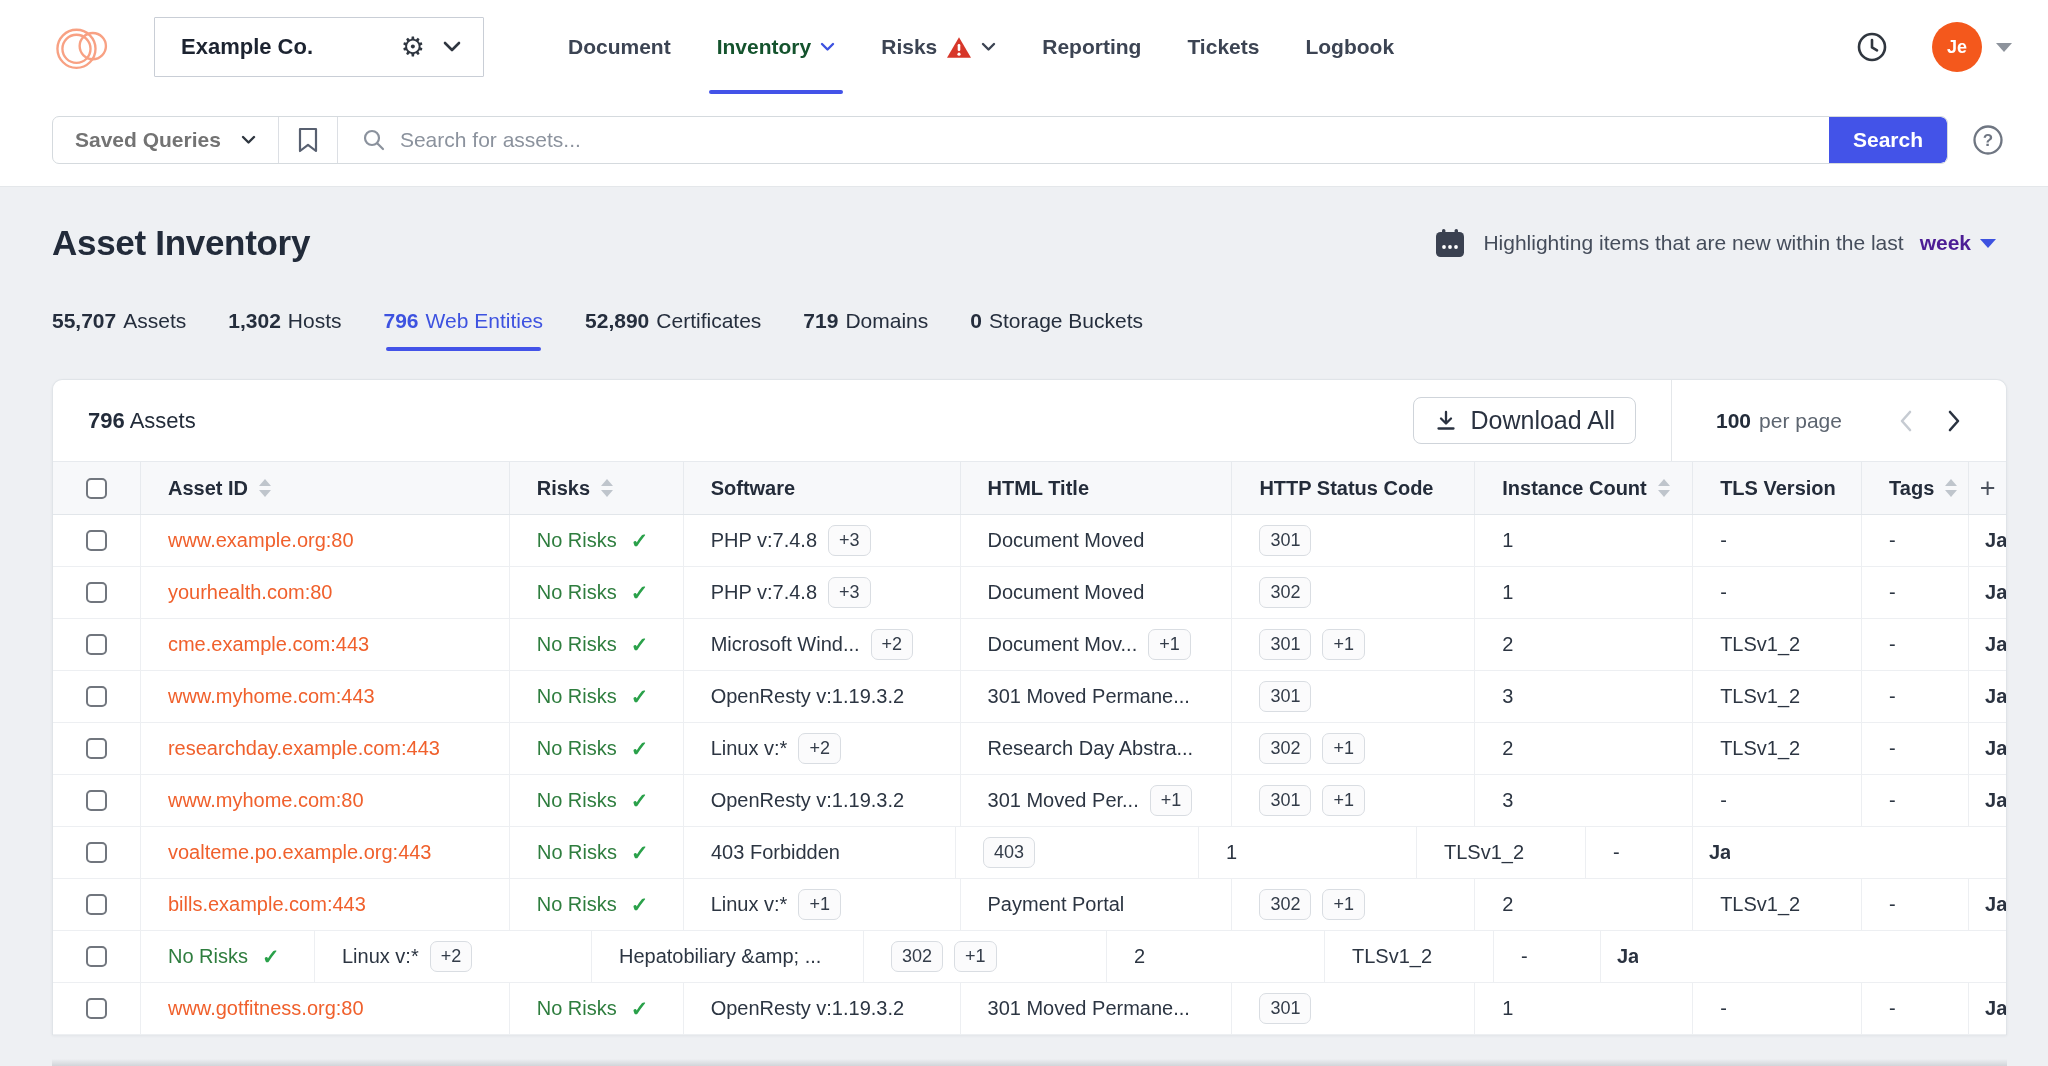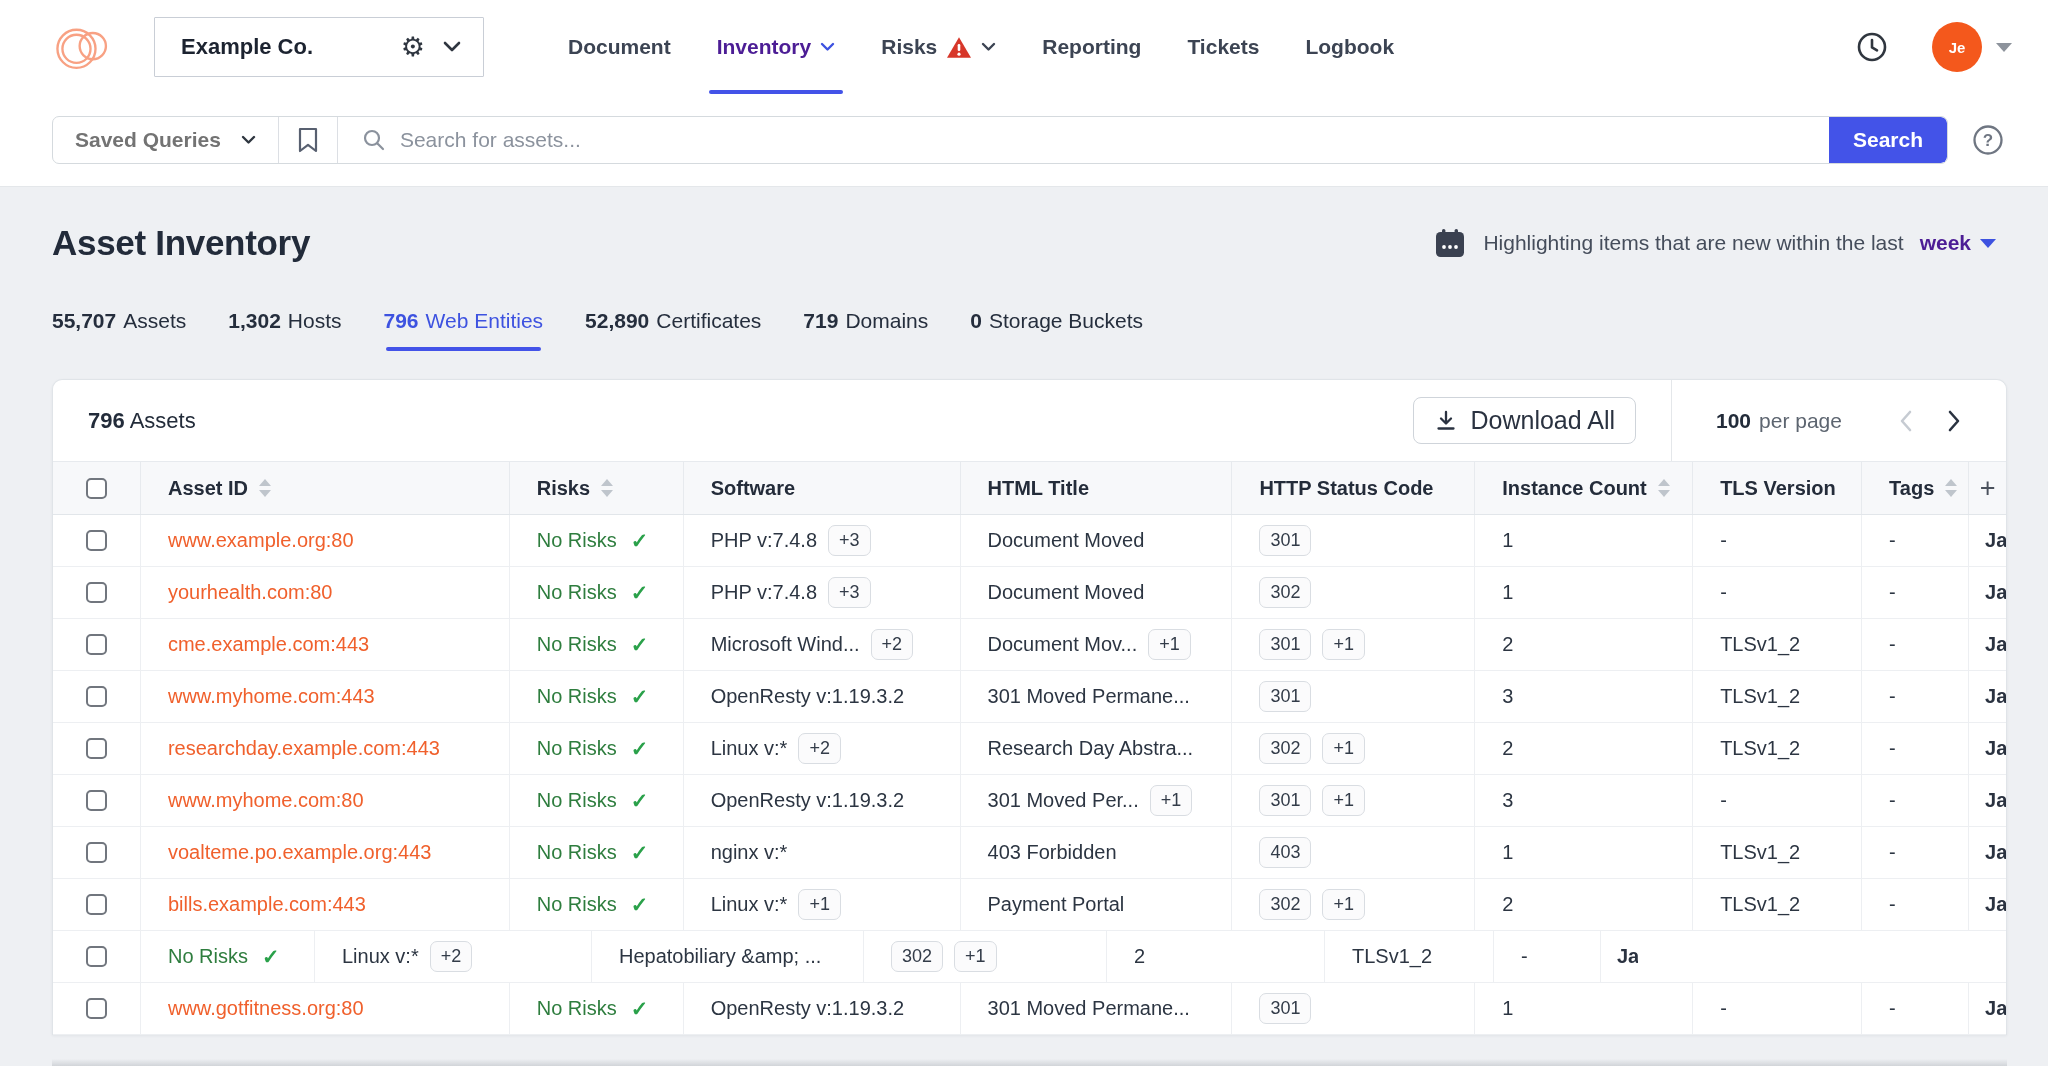--- a/index.html
+++ b/index.html
@@ -7,24 +7,24 @@
   body { font-family:"Liberation Sans", sans-serif; background:#eef0f3; color:#2c3542; }
 
   
   .topbar { position:relative; height:94px; background:#fff; display:flex; align-items:center; padding:0 36px 0 52px; }
   .logo { width:58px; height:58px; display:flex; align-items:center; justify-content:center; }
   .org-box { margin-left:44px; height:60px; min-width:330px; border:1px solid #c9ced6; border-radius:1px; display:flex; align-items:center; padding:0 22px 0 26px; gap:18px; background:#fff; }
   .org-name { font-size:22px; font-weight:700; color:#1c2330; flex:1; }
   .gear { font-size:27px; color:#2f3640; line-height:1; }
   .nav { display:flex; align-items:stretch; height:94px; margin-left:38px; }
   .nav-item { position:relative; display:flex; align-items:center; gap:9px; margin-left:46px; font-size:21px; font-weight:600; color:#3c4453; cursor:pointer; }
-  .nav-item.active { color:#4c1d95; }
+  .nav-item.active { color:#14532d; }
   .nav-item.active::after { content:""; position:absolute; left:-8px; right:-8px; bottom:0; height:4px; background:#4353e8; border-radius:2px; }
   .right-group { margin-left:auto; display:flex; align-items:center; }
-  .avatar { width:50px; height:50px; border-radius:50%; background:#f4581c; color:#fff; font-size:15px; font-weight:700; display:flex; align-items:center; justify-content:center; margin-left:44px; }
+  .avatar { width:50px; height:50px; border-radius:50%; background:#f4581c; color:#fff; font-size:18px; font-weight:700; display:flex; align-items:center; justify-content:center; margin-left:44px; }
   .tri-down { width:0; height:0; border-left:8px solid transparent; border-right:8px solid transparent; border-top:9px solid #8d939c; margin-left:14px; }
 
   
   .searchrow { height:93px; background:#fff; border-bottom:1px solid #e4e7ea; display:flex; align-items:center; padding:0 44px 0 52px; }
   .searchbar { flex:1; height:48px; border:1px solid #d5dade; border-radius:7px; display:flex; align-items:stretch; background:#fff; overflow:hidden; }
   .sq { display:flex; align-items:center; gap:20px; padding:0 22px; font-size:21px; font-weight:600; color:#737373; cursor:pointer; }
   .vdiv { width:1px; background:#dcdfe4; }
   .bm-seg { width:58px; display:flex; align-items:center; justify-content:center; cursor:pointer; }
   .input-seg { flex:1; display:flex; align-items:center; gap:14px; padding:0 24px; }
   .input-seg input { flex:1; border:none; outline:none; font-family:inherit; font-size:21px; color:#2c3542; background:transparent; }
@@ -483,23 +483,20 @@
     <div class="td c0 center">
           <span class="checkbox"></span>
         </div>
     <div class="td c1">
           <a class="asset-link">voalteme.po.example.org:443</a>
         </div>
     <div class="td c2">
           <span class="risk-text">No Risks</span>
           <span class="checkmark">✓</span>
         </div>
-    <div class="td c3">
-          <span>nginx v:*</span>
-        </div>
     <div class="td c4">
           <span>403 Forbidden</span>
         </div>
     <div class="td c5">
           <span class="pill">403</span>
         </div>
     <div class="td c6">
           <span>1</span>
         </div>
     <div class="td c7">

